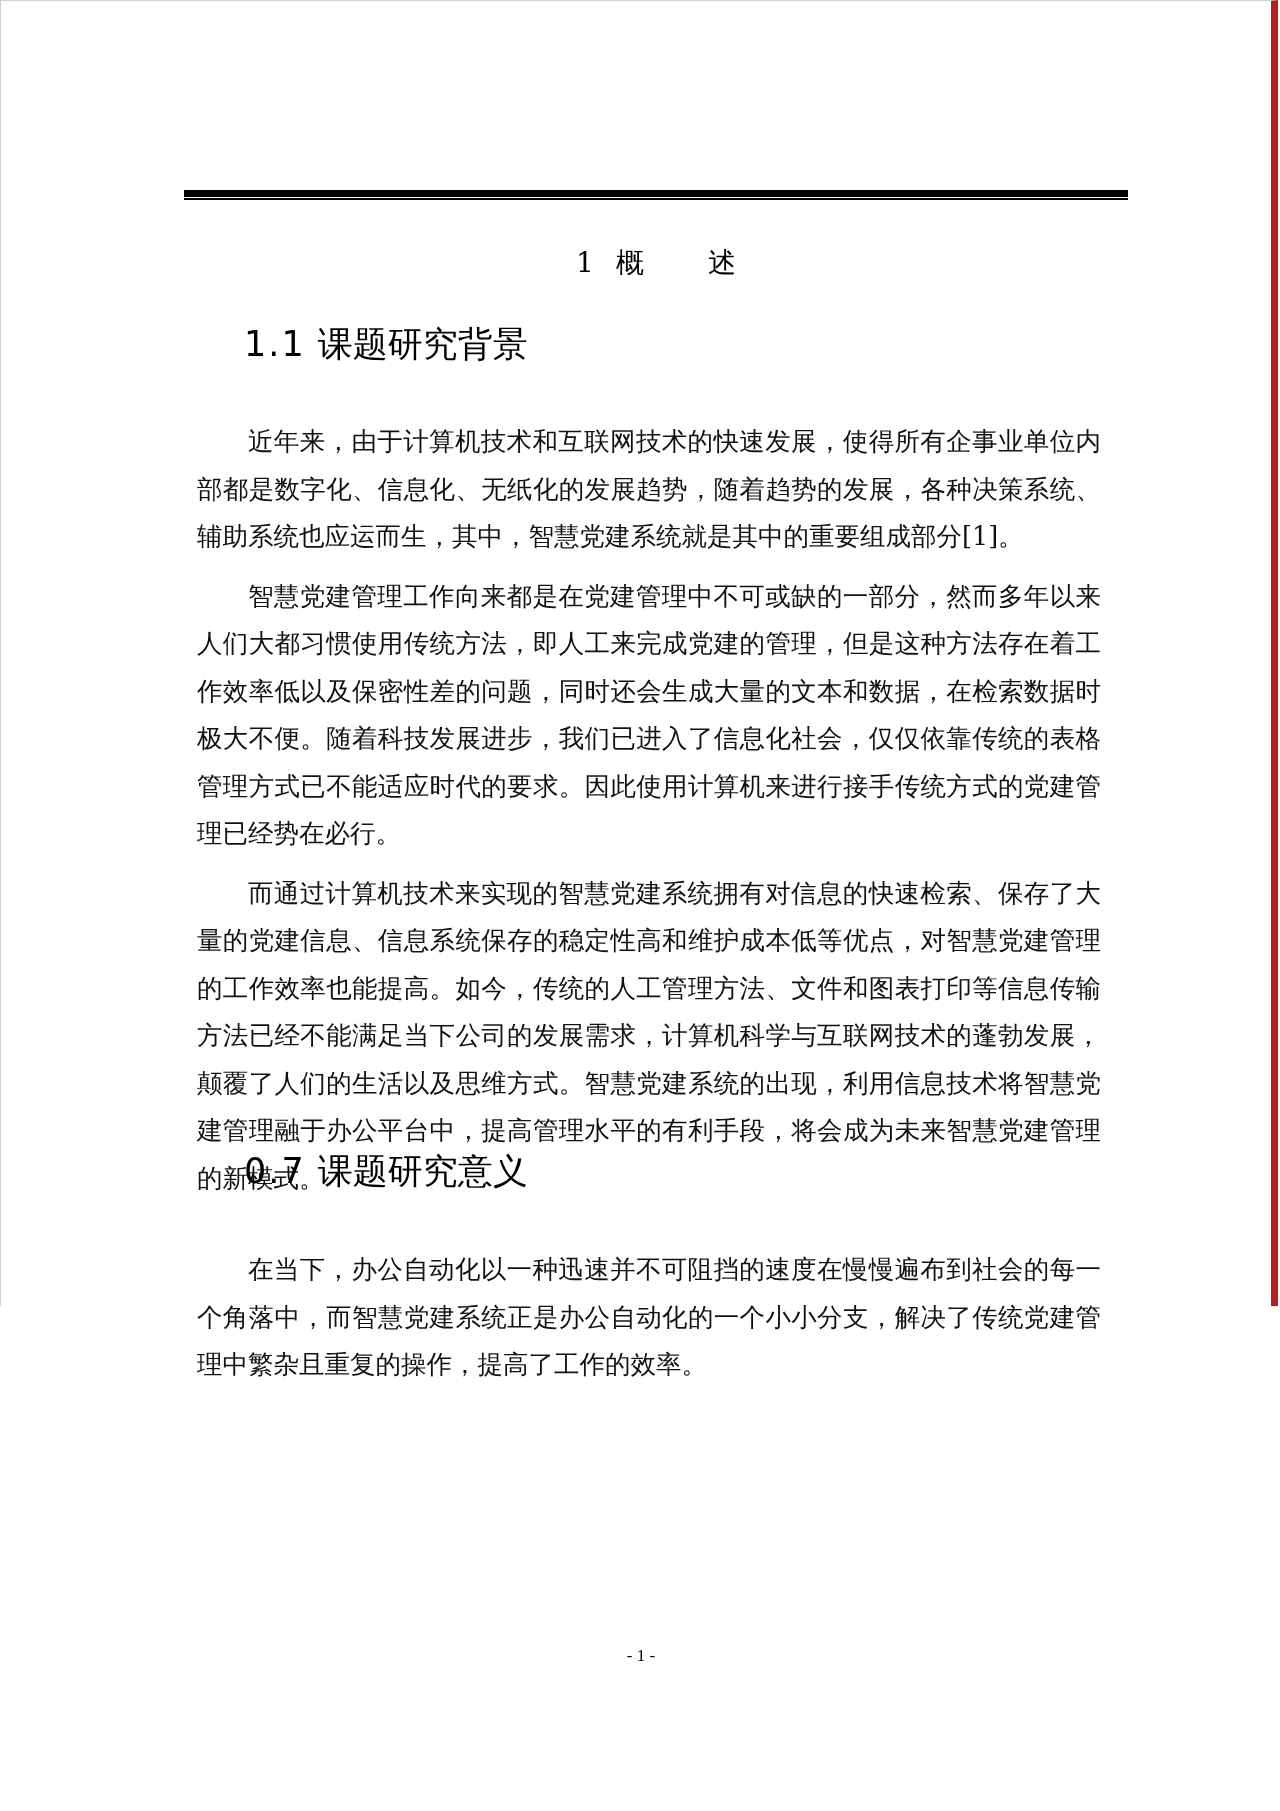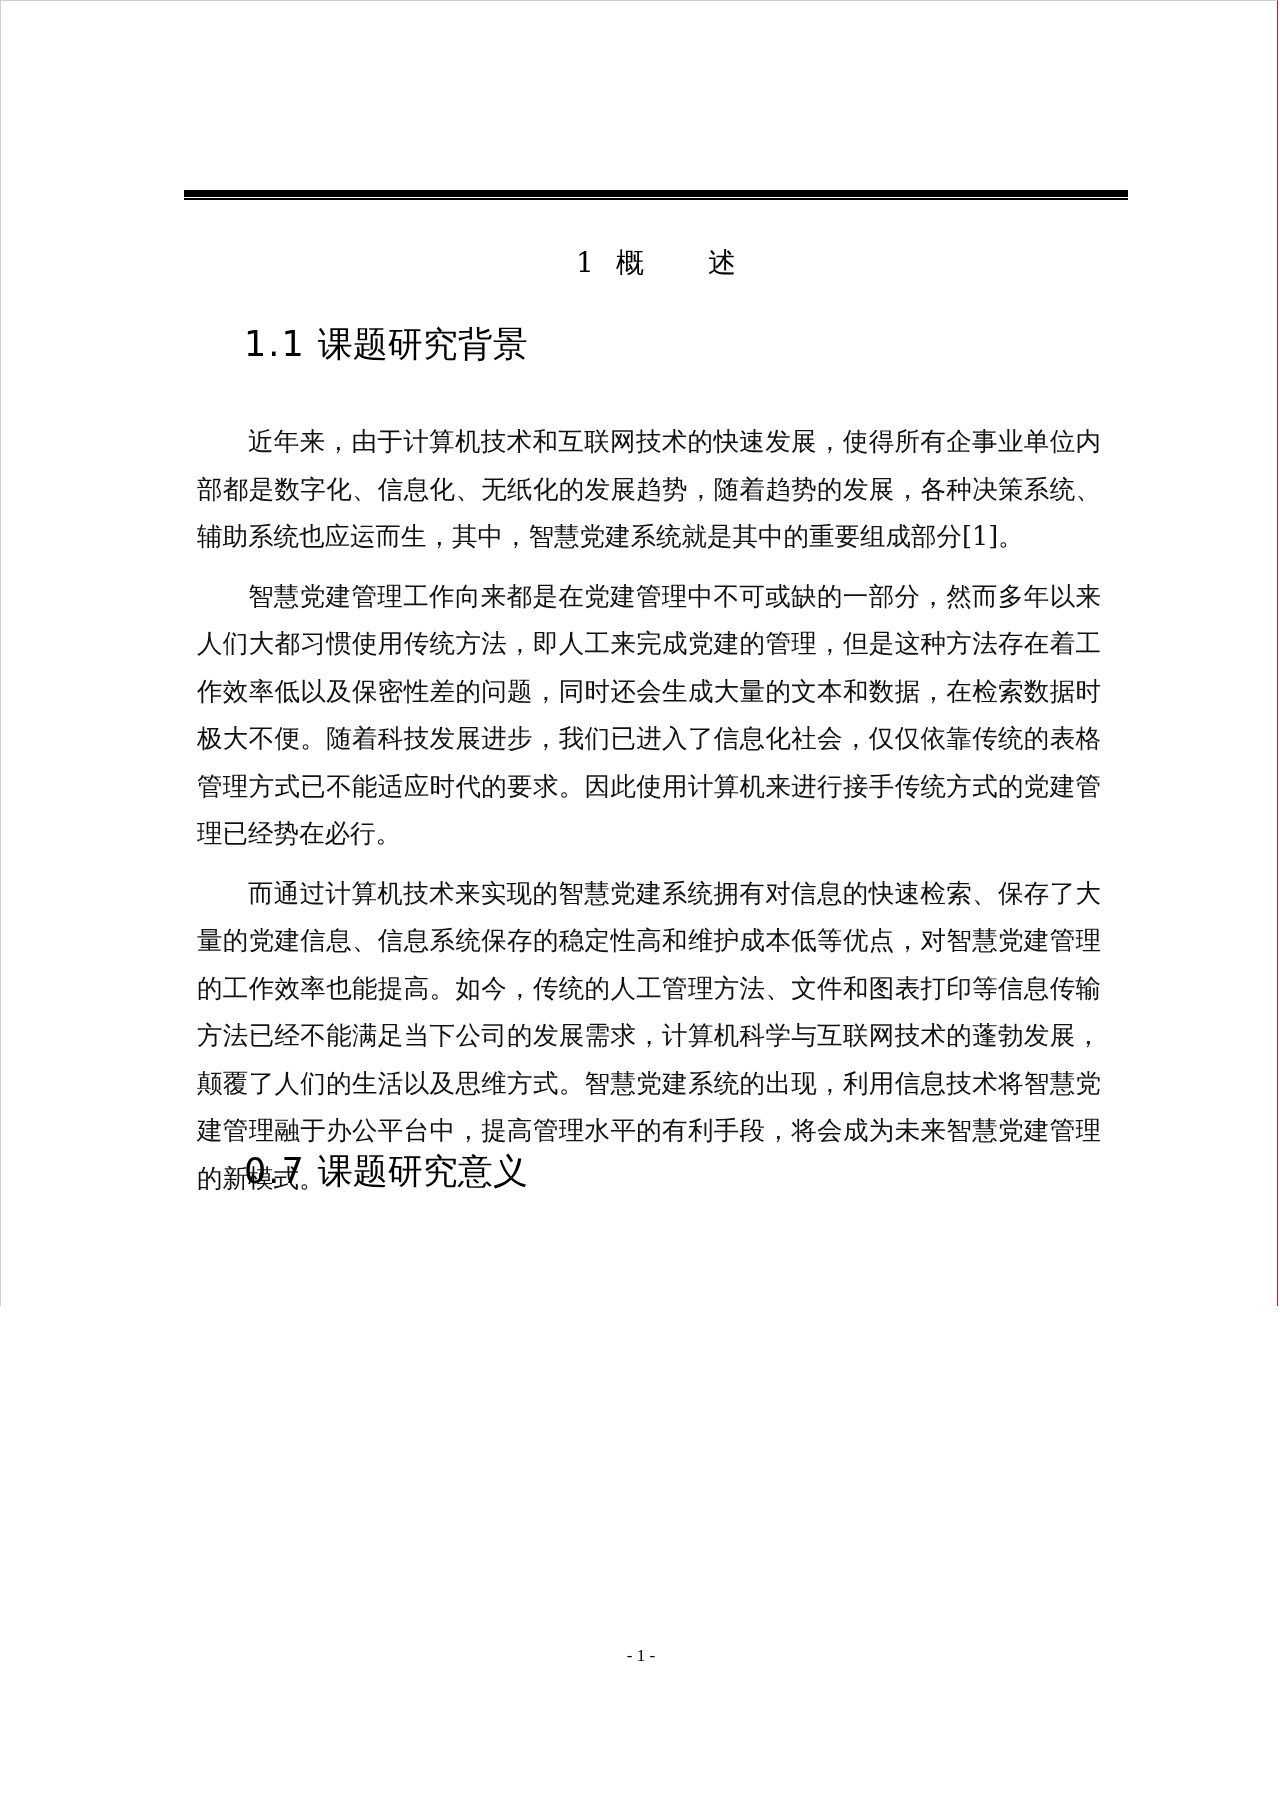--- a/index.html
+++ b/index.html
@@ -13,21 +13,21 @@
     position: relative;
     overflow: hidden;
   }
   .page {
     position: absolute;
     left: 0; top: 0;
     width: 1278px;
     height: 1306px;
     border-top: 1px solid #cfcfcf;
     border-left: 1px solid #cfcfcf;
-    border-right: 1px solid #b91c1c;
+    border-right: 7px solid #b91c1c;
     background: #ffffff;
     box-sizing: border-box;
   }
   .rule-thick {
     position: absolute;
     left: 183px;
     top: 189px;
     width: 944px;
     height: 7px;
     background: #000;
@@ -119,18 +119,19 @@
     <p>近年来，由于计算机技术和互联网技术的快速发展，使得所有企事业单位内部都是数字化、信息化、无纸化的发展趋势，随着趋势的发展，各种决策系统、辅助系统也应运而生，其中，智慧党建系统就是其中的重要组成部分[1]。</p>
     <p>智慧党建管理工作向来都是在党建管理中不可或缺的一部分，然而多年以来人们大都习惯使用传统方法，即人工来完成党建的管理，但是这种方法存在着工作效率低以及保密性差的问题，同时还会生成大量的文本和数据，在检索数据时极大不便。随着科技发展进步，我们已进入了信息化社会，仅仅依靠传统的表格管理方式已不能适应时代的要求。因此使用计算机来进行接手传统方式的党建管理已经势在必行。</p>
     <p>而通过计算机技术来实现的智慧党建系统拥有对信息的快速检索、保存了大量的党建信息、信息系统保存的稳定性高和维护成本低等优点，对智慧党建管理的工作效率也能提高。如今，传统的人工管理方法、文件和图表打印等信息传输方法已经不能满足当下公司的发展需求，计算机科学与互联网技术的蓬勃发展，颠覆了人们的生活以及思维方式。智慧党建系统的出现，利用信息技术将智慧党建管理融于办公平台中，提高管理水平的有利手段，将会成为未来智慧党建管理的新模式。</p>
   </div>
 
   <div class="section-heading" style="top:1153px;">
     <span class="sec-num">0.7</span><span>课题研究意义</span>
   </div>
 
   <div class="body-block" style="top:1233px;">
+    <p>在当下，办公自动化以一种迅速并不可阻挡的速度在慢慢遍布到社会的每一个角落中，而智慧党建系统正是办公自动化的一个小小分支，解决了传统党建管理中繁杂且重复的操作，提高了工作的效率。</p>
   </div>
 
   <div class="page-number">- 1 -</div>
 
   <div class="watermark">CSDN @codercode2022</div>
 </div>
 
 </body></html>

